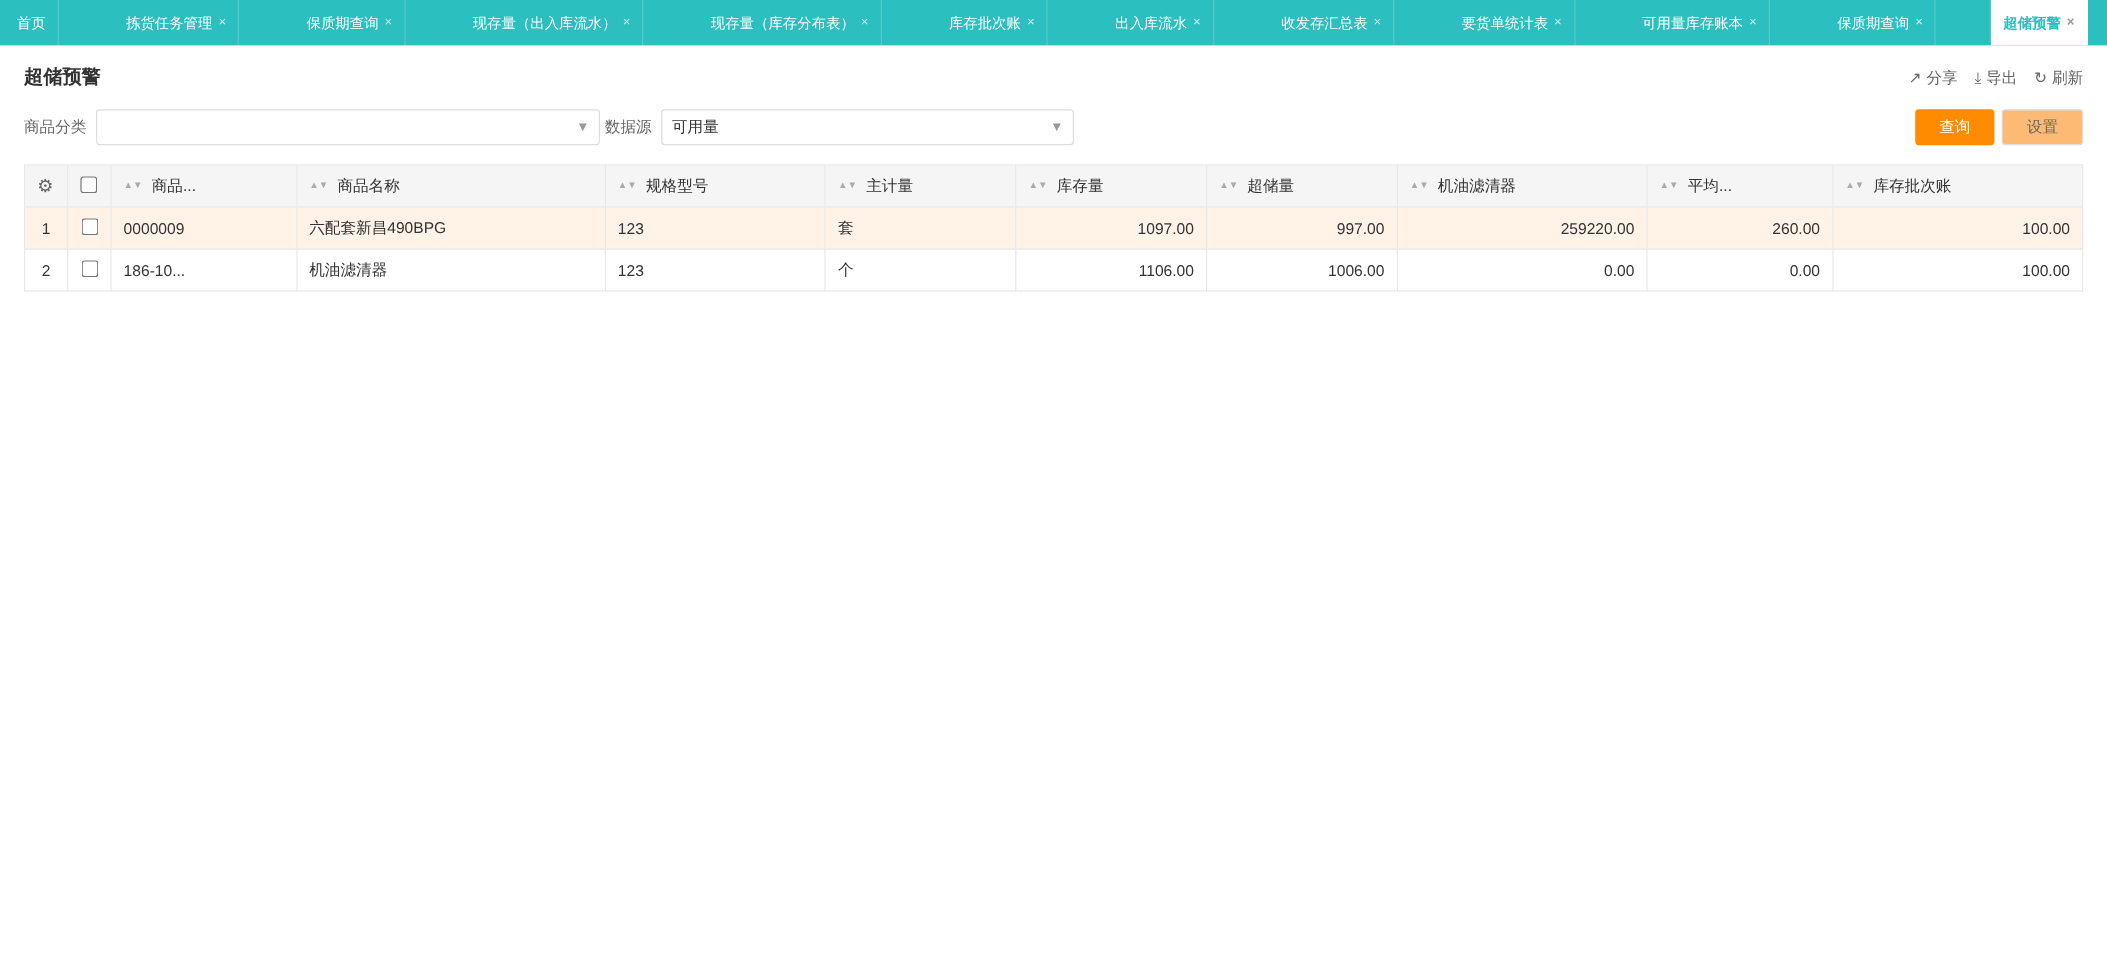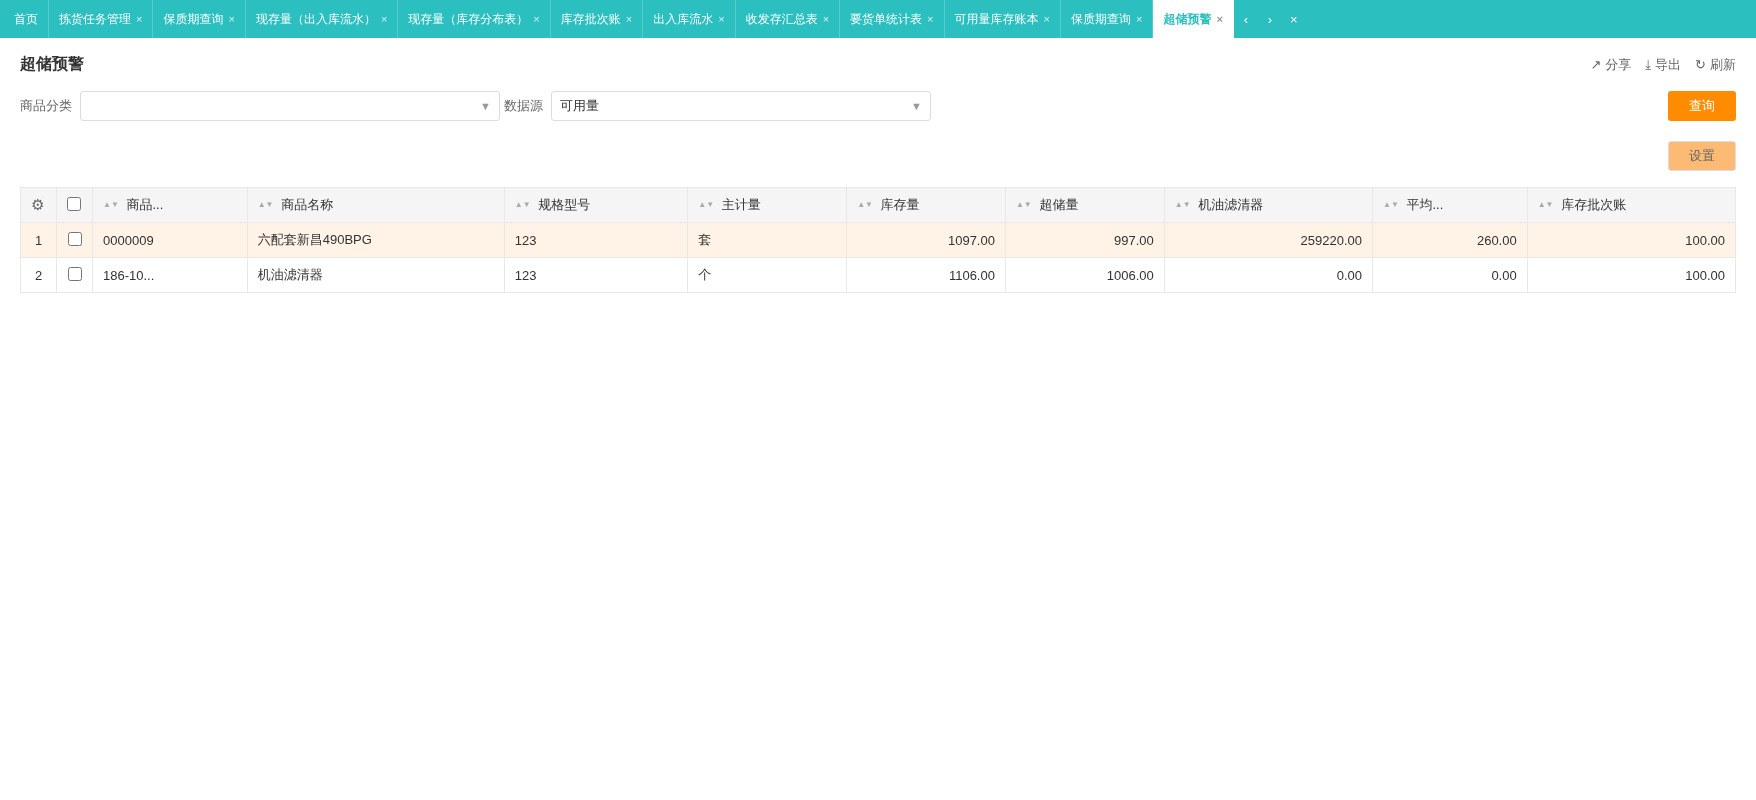--- a/index.html
+++ b/index.html
@@ -7,20 +7,21 @@
 
     
     .top-nav {
       display: flex;
       align-items: center;
       background: #2bbfbf;
       height: 38px;
       padding: 18px 4px;
       overflow: hidden;
       white-space: nowrap;
+      gap: 46px;
     }
     .nav-tab {
       display: inline-flex;
       align-items: center;
       padding: 0 10px;
       height: 38px;
       color: #fff;
       font-size: 12px;
       cursor: pointer;
       border-right: 1px solid rgba(255,255,255,0.2);
@@ -107,21 +108,21 @@
       background: #fff;
       cursor: pointer;
       font-size: 13px;
       color: #333;
     }
     .filter-select .arrow-down {
       color: #999;
       font-size: 11px;
     }
     .filter-select-small {
-      width: 380px;
+      width: 344px;
     }
 
     
     .btn-query {
       background: #ff8c00;
       color: #fff;
       border: none;
       border-radius: 3px;
       padding: 6px 20px;
       cursor: pointer;
@@ -131,22 +132,21 @@
       background: #fdba74;
       color: #666;
       border: 1px solid #ddd;
       border-radius: 3px;
       padding: 5px 20px;
       cursor: pointer;
       font-size: 13px;
     }
     .query-btns {
       display: flex;
-      flex-direction: column;
-      gap: 20px;
+      gap: 6px;
       margin-left: auto;
     }
 
     
     .data-table {
       width: 100%;
       border-collapse: collapse;
       font-size: 13px;
     }
     .data-table th {

